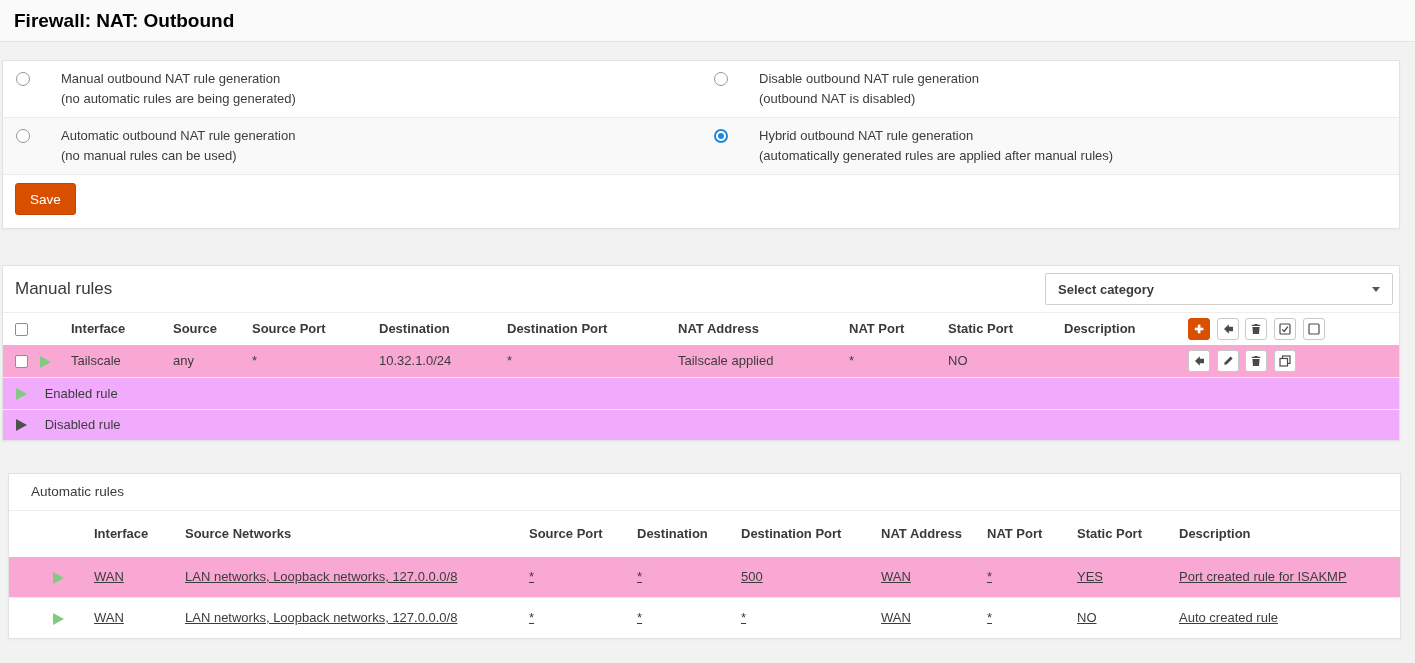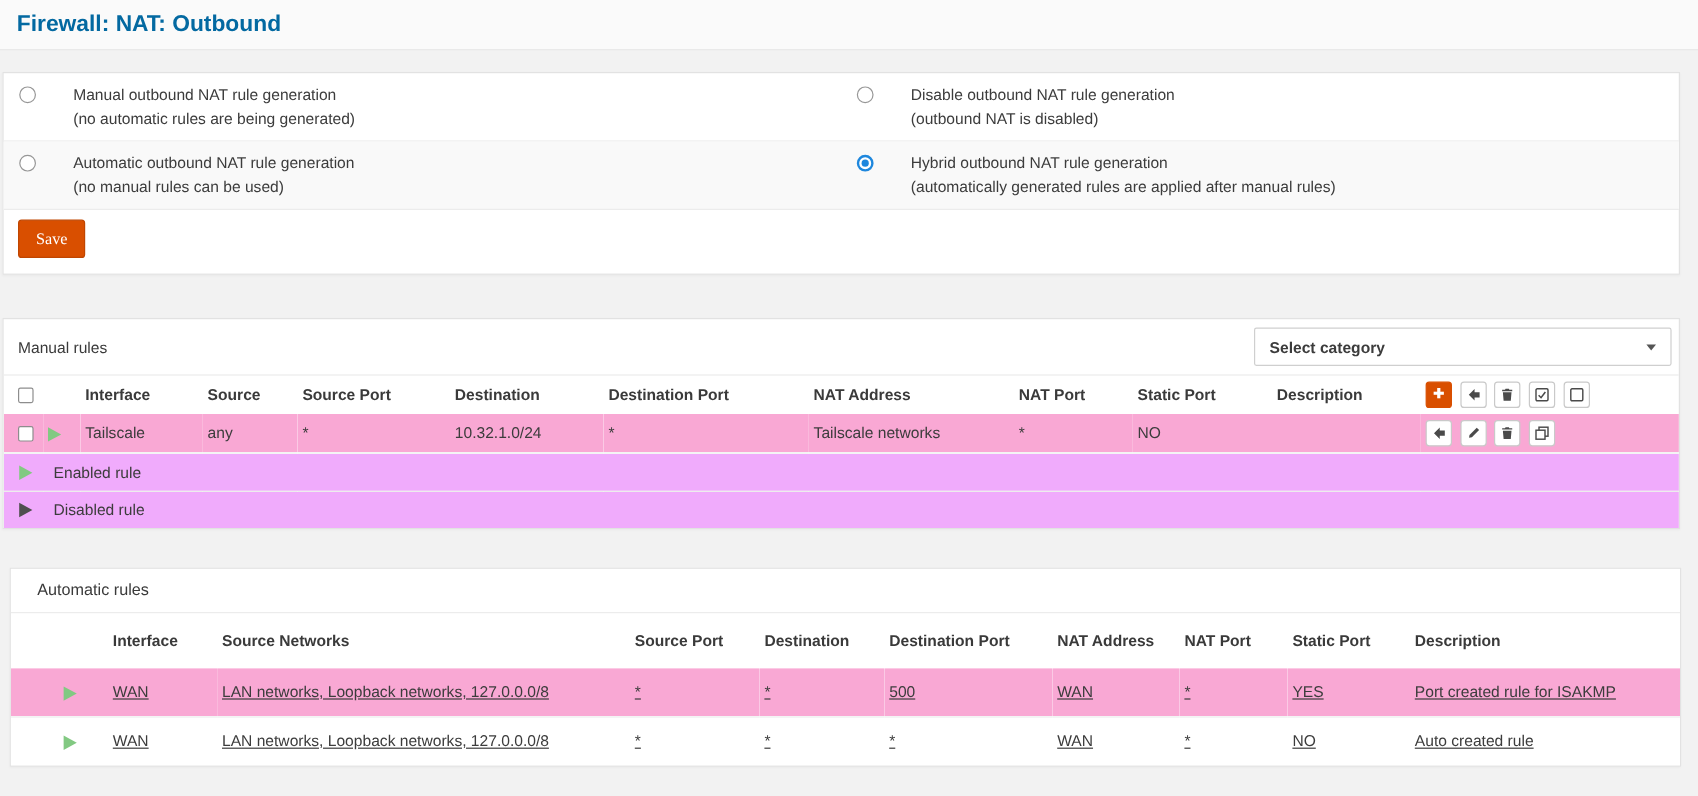--- a/index.html
+++ b/index.html
@@ -7,21 +7,21 @@
     width:1415px; height:663px; overflow:hidden;
     background:#f2f2f2;
     font-family:"Liberation Sans", sans-serif;
     font-size:13px; color:#3c3c3c;
   }
   
   .topbar {
     height:42px; background:#fafafa; border-bottom:1px solid #e5e5e5;
     display:flex; align-items:center; padding-left:14px;
   }
-  .topbar h1 { font-size:19px; font-weight:700; color:#0369a1; }
+  .topbar h1 { font-size:19px; font-weight:700; color:#000000; }
 
   .content { padding:18px 0 0 2px; }
 
   
   .panel {
     background:#fff; border:1px solid #e2e2e2; width:1398px;
     box-shadow:0 1px 2px rgba(0,0,0,.04);
   }
   .panel-heading {
     font-size:13.5px; height:30px; line-height:29px;
@@ -36,34 +36,34 @@
   .radio {
     display:inline-block; width:14px; height:14px; border-radius:50%;
     border:1px solid #979797; background:#fff; position:relative;
     margin-top:3px; flex:none; cursor:pointer;
   }
   .radio.checked { border:2px solid var(--radio-blue,#1e87dd); }
   .radio.checked::after {
     content:""; position:absolute; left:50%; top:50%; transform:translate(-50%,-50%);
     width:6px; height:6px; border-radius:50%; background:var(--radio-blue,#1e87dd);
   }
-  .save-row { padding:8px 0 13px 12px;font-family:Liberation Serif, serif; }
+  .save-row { padding:8px 0 13px 12px; }
   .btn-primary {
     background:var(--accent-orange,#d94f00); color:#fff; border:1px solid #c04600;
     border-radius:3px; height:32px; padding:0 14px; font-size:13.5px;
     font-family:inherit; cursor:pointer;
   }
 
   
   .manual-panel { margin-top:36px; }
   .manual-heading {
     display:flex; align-items:center; justify-content:space-between;
     padding:7px 6px 7px 12px; border-bottom:1px solid #ececec;
   }
-  .panel-title { font-size:13px; color:#3a3a3a; }
+  .panel-title { font-size:17px; color:#3a3a3a; }
   .select {
     width:348px; height:32px; border:1px solid #cfcfcf; border-radius:2px;
     background:#fff; display:flex; align-items:center; justify-content:space-between;
     padding:0 12px; font-weight:700; color:#3c3c3c; cursor:pointer;
   }
   .caret {
     width:0; height:0; border-left:4px solid transparent;
     border-right:4px solid transparent; border-top:5px solid #555;
   }
 
@@ -228,21 +228,21 @@
       </thead>
       <tbody>
         <tr class="striped">
           <td><span class="cb"></span></td>
           <td><span class="tri green"></span></td>
           <td>Tailscale</td>
           <td>any</td>
           <td>*</td>
           <td>10.32.1.0/24</td>
           <td>*</td>
-          <td>Tailscale networks</td>
+          <td>Tailscale applied</td>
           <td>*</td>
           <td>NO</td>
           <td></td>
           <td class="actions">
             <span class="abtn">
                 <svg viewBox="0 0 12 12">
                   <path d="M6.8 1.2 2 6l4.8 4.8V8.2H11V3.8H6.8Z" fill="#4a4a4a"></path>
                 </svg>
               </span>
             <span class="abtn">

